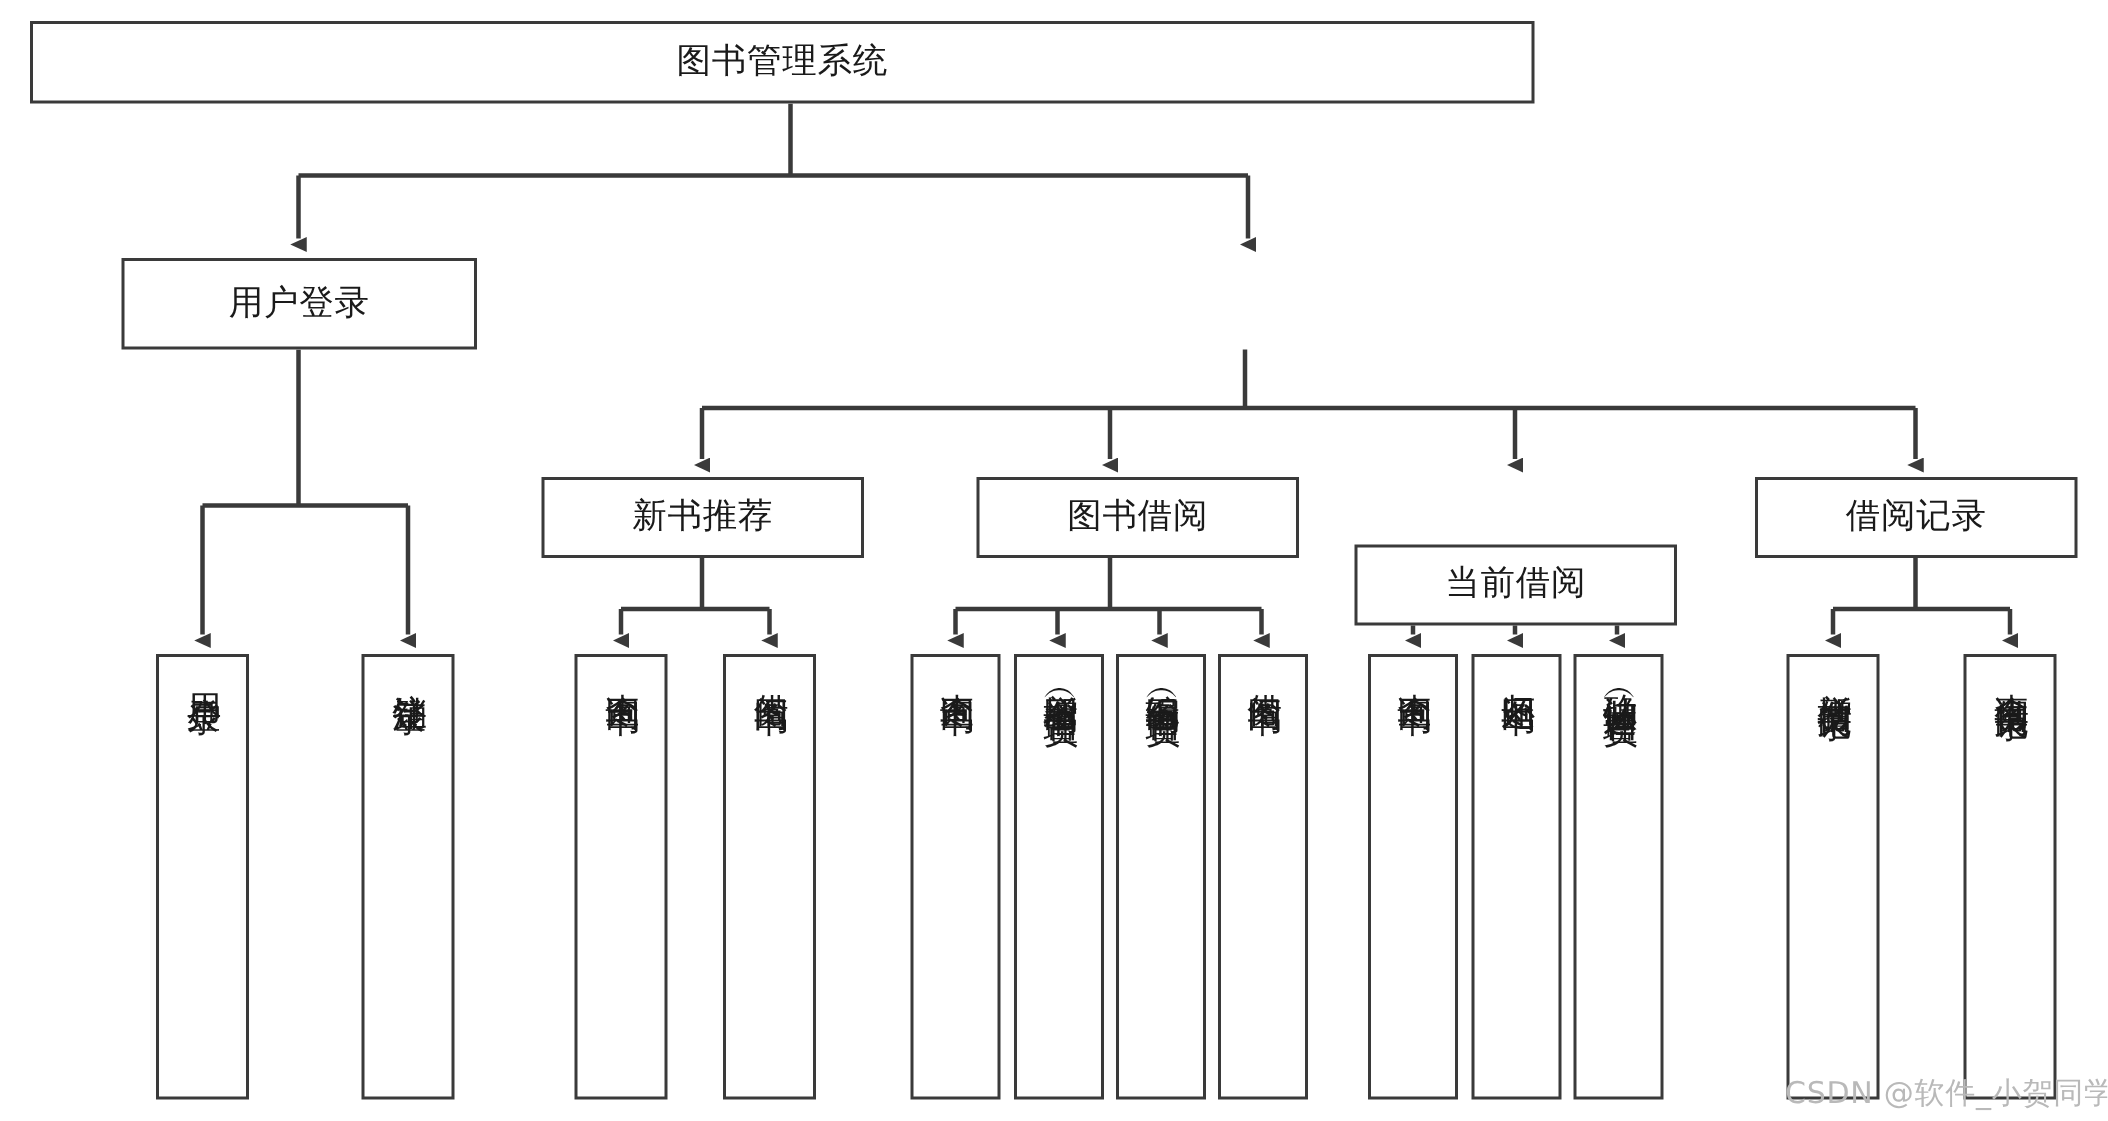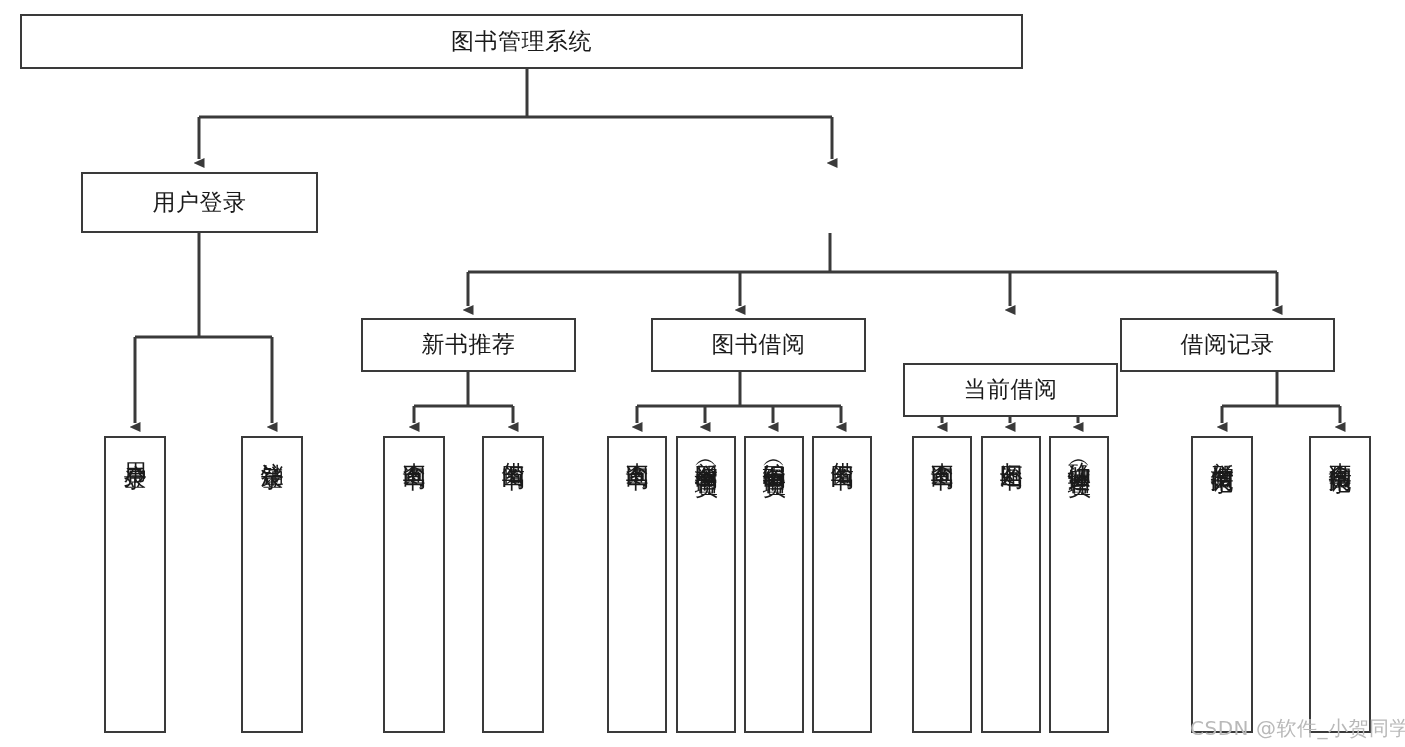--- a/index.html
+++ b/index.html
@@ -136,21 +136,21 @@
 
   <div class="node horiz" style="left:361px; top:318px; width:215px; height:54px;">
     <span class="node-label">新书推荐</span>
   </div>
   <div class="node horiz" style="left:651px; top:318px; width:215px; height:54px;">
     <span class="node-label">图书借阅</span>
   </div>
   <div class="node horiz" style="left:903px; top:318px; width:215px; height:54px;margin-top:45px;">
     <span class="node-label">当前借阅</span>
   </div>
-  <div class="node horiz" style="left:1120px; top:318px; width:215px; height:54px;">
+  <div class="node horiz" style="left:1170px; top:318px; width:215px; height:54px;">
     <span class="node-label">借阅记录</span>
   </div>
 
   <div class="node leaf" style="left:104px; top:436px; width:62px; height:297px;">
     <span class="node-label">用户登录</span>
   </div>
   <div class="node leaf" style="left:241px; top:436px; width:62px; height:297px;">
     <span class="node-label">注销登录</span>
   </div>
 

